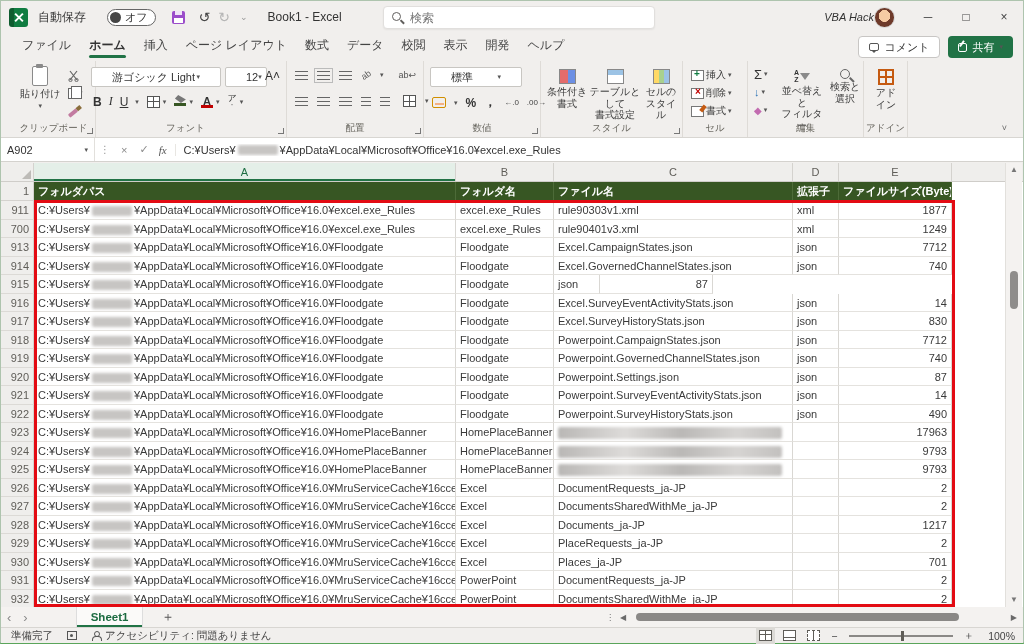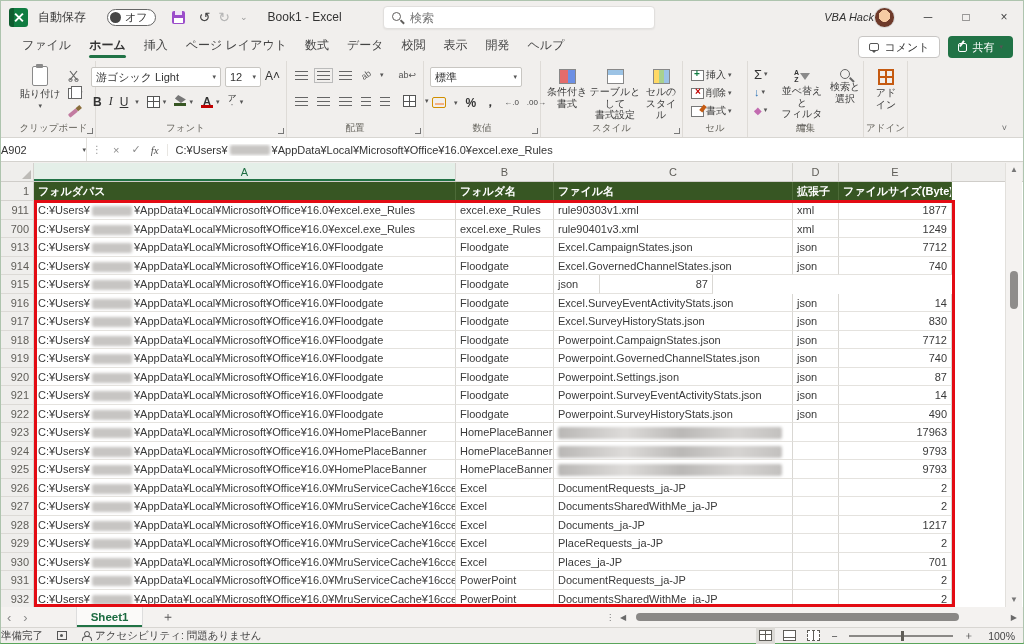--- a/index.html
+++ b/index.html
@@ -51,21 +51,21 @@
   .rbtn-lg{position:absolute;display:flex;flex-direction:column;align-items:center;gap:2px;text-align:center;white-space:pre-line;line-height:1.15;}
   .chev{font-size:7px;color:#555;}
   .clip-ic{width:16px;height:20px;border:1.5px solid #8a8a8a;border-radius:2px;background:#fff;position:relative;}
   .clip-ic::before{content:"";position:absolute;left:3px;top:-3px;width:7px;height:4px;background:#8a8a8a;border-radius:1px;}
   .mini-col{position:absolute;display:flex;flex-direction:column;gap:3px;}
   .mini{display:flex;align-items:center;gap:2px;height:14px;}
   .copy-ic{width:9px;height:11px;border:1px solid #666;background:#fff;box-shadow:3px-3px? ;position:relative;}
   .copy-ic::after{content:"";position:absolute;left:2px;top:-3px;width:9px;height:11px;border:1px solid #666;background:#fff;}
   .brush-ic{width:10px;height:4px;background:#c27ba0;border-radius:1px;transform:rotate(-40deg);position:relative;top:3px;}
   .brush-ic::after{content:"";position:absolute;right:-5px;top:0;width:5px;height:4px;background:#8a6d3b;}
-  .selbox{height:20px;background:#fff;border:1px solid #c8c6c2;border-radius:2px;display:flex;align-items:center;padding:0 4px;font-size:11px;color:#333;justify-content:space-between;}
+  .selbox{height:20px;background:#fff;border:1px solid #c8c6c2;border-radius:2px;display:flex;align-items:center;padding:0 20px;font-size:11px;color:#333;justify-content:space-between;}
   .fbtn{font-size:12px;color:#333;margin-right:7px;}
   .fbtn u{text-decoration:underline;}
   .lines{width:13px;height:9px;background:repeating-linear-gradient(to bottom,#666 0 1px,transparent 1px 4px);display:inline-block;}
   .grid-ic{width:13px;height:12px;border:1px solid #555;background:
     linear-gradient(#555,#555) 50% 0/1px 100% no-repeat,
     linear-gradient(#555,#555) 0 50%/100% 1px no-repeat,#fff;}
   .fill-ic{width:11px;height:8px;background:#777;clip-path:polygon(30% 0,100% 55%,55% 100%,0 45%);position:relative;top:-2px;}
   .colorbar{display:inline-block;width:12px;height:3px;margin-top:-2px;}
   .stack{display:inline-flex;flex-direction:column;align-items:center;line-height:1;}
   .pct{font-size:12px;font-weight:bold;color:#333;}
@@ -82,21 +82,21 @@
   .funnel{width:0;height:0;border-left:5px solid transparent;border-right:5px solid transparent;border-top:7px solid #8a8a8a;display:inline-block;}
   .mag2{width:10px;height:10px;border:1.6px solid #666;border-radius:50%;position:relative;display:inline-block;}
   .mag2::after{content:"";position:absolute;left:8px;top:9px;width:6px;height:1.6px;background:#666;transform:rotate(45deg);}
   .addin-ic{width:16px;height:16px;border:2px solid #c55a11;background:
     linear-gradient(#c55a11,#c55a11) 50% 0/2px 100% no-repeat,
     linear-gradient(#c55a11,#c55a11) 0 50%/100% 2px no-repeat;}
   .ribbon-collapse{position:absolute;right:16px;bottom:4px;font-size:9px;color:#666;}
 
   
   #formulabar{position:absolute;left:0;top:137px;width:100%;height:24px;background:#fff;border-bottom:1px solid #d4d2ce;display:flex;align-items:center;font-size:11px;color:#333;}
-  .namebox{width:86px;height:100%;display:flex;align-items:center;justify-content:space-between;padding:0 0;border-right:1px solid #e2e0dc;}
+  .namebox{width:94px;height:100%;display:flex;align-items:center;justify-content:space-between;padding:0 6px;border-right:1px solid #e2e0dc;}
   .fb-dots{color:#999;padding:0 5px;font-size:10px;}
   .fb-btn{color:#8a8a8a;padding:0 6px;font-size:11px;}
   .fb-fx{font-family:"Liberation Serif",serif;font-style:italic;color:#555;padding:0 8px 0 4px;border-right:1px solid #e8e6e2;}
   .fb-val{padding-left:8px;white-space:nowrap;overflow:hidden;display:flex;align-items:center;}
 
   
   #grid{position:absolute;left:0;top:162px;width:100%;height:444px;background:#fff;overflow:hidden;}
   .colhdr-row{display:flex;height:19px;background:#efeeec;border-bottom:1px solid #cfcdc9;}
   .colhdr{border-right:1px solid #d4d2ce;text-align:center;font-size:11px;color:#5f5d58;line-height:18px;}
   .colhdr.active{color:#1e6e43;background:#e4efe8;box-shadow:inset 0 -2px #217346;}
@@ -129,21 +129,21 @@
   #sheetbar{position:absolute;left:0;top:606px;width:100%;height:21px;background:#f4f2f0;border-bottom:1px solid #d8d6d2;display:flex;align-items:center;font-size:12px;color:#555;}
   .sheet-nav{margin:0 6px;color:#8a8a8a;font-size:13px;}
   .sheet-tab{margin-left:42px;height:100%;display:flex;align-items:center;padding:0 14px;background:#fbfaf9;border-right:1px solid #ddd;border-left:1px solid #ddd;color:#1c6b41;font-weight:bold;font-size:11.5px;box-shadow:inset 0 -2px #217346;}
   .add-sheet{margin-left:18px;color:#555;font-size:13px;}
   .hscroll{position:absolute;left:605px;right:6px;top:3px;height:14px;display:flex;align-items:center;gap:6px;color:#6a6a6a;font-size:8px;}
   .htrack{flex:1;height:10px;position:relative;}
   .hthumb{position:absolute;left:4px;right:46px;top:1px;height:8px;border-radius:4px;background:#8a8886;}
 
   
   #statusbar{position:absolute;left:0;top:627px;width:100%;height:15px;background:#f1efed;display:flex;align-items:center;font-size:10.5px;color:#444;}
-  .sb-left{display:flex;align-items:center;gap:14px;}
+  .sb-left{display:flex;align-items:center;gap:14px;padding-left:10px;}
   .macro-ic{width:10px;height:9px;border:1px solid #555;position:relative;}
   .macro-ic::after{content:"";position:absolute;left:2px;top:2px;width:3px;height:3px;background:#555;border-radius:50%;}
   .acc{display:flex;align-items:center;gap:5px;}
   .person-ic{width:9px;height:9px;position:relative;}
   .person-ic::before{content:"";position:absolute;left:3px;top:0;width:4px;height:4px;border:1px solid #555;border-radius:50%;}
   .person-ic::after{content:"";position:absolute;left:1px;top:5px;width:8px;height:4px;border:1px solid #555;border-bottom:0;border-radius:4px 4px 0 0;}
   .sb-right{position:absolute;right:8px;display:flex;align-items:center;gap:11px;}
   .view-ic{width:13px;height:11px;border:1px solid #5f5d58;background:
     linear-gradient(#5f5d58,#5f5d58) 50% 0/1px 100% no-repeat,
     linear-gradient(#5f5d58,#5f5d58) 0 33%/100% 1px no-repeat;}

